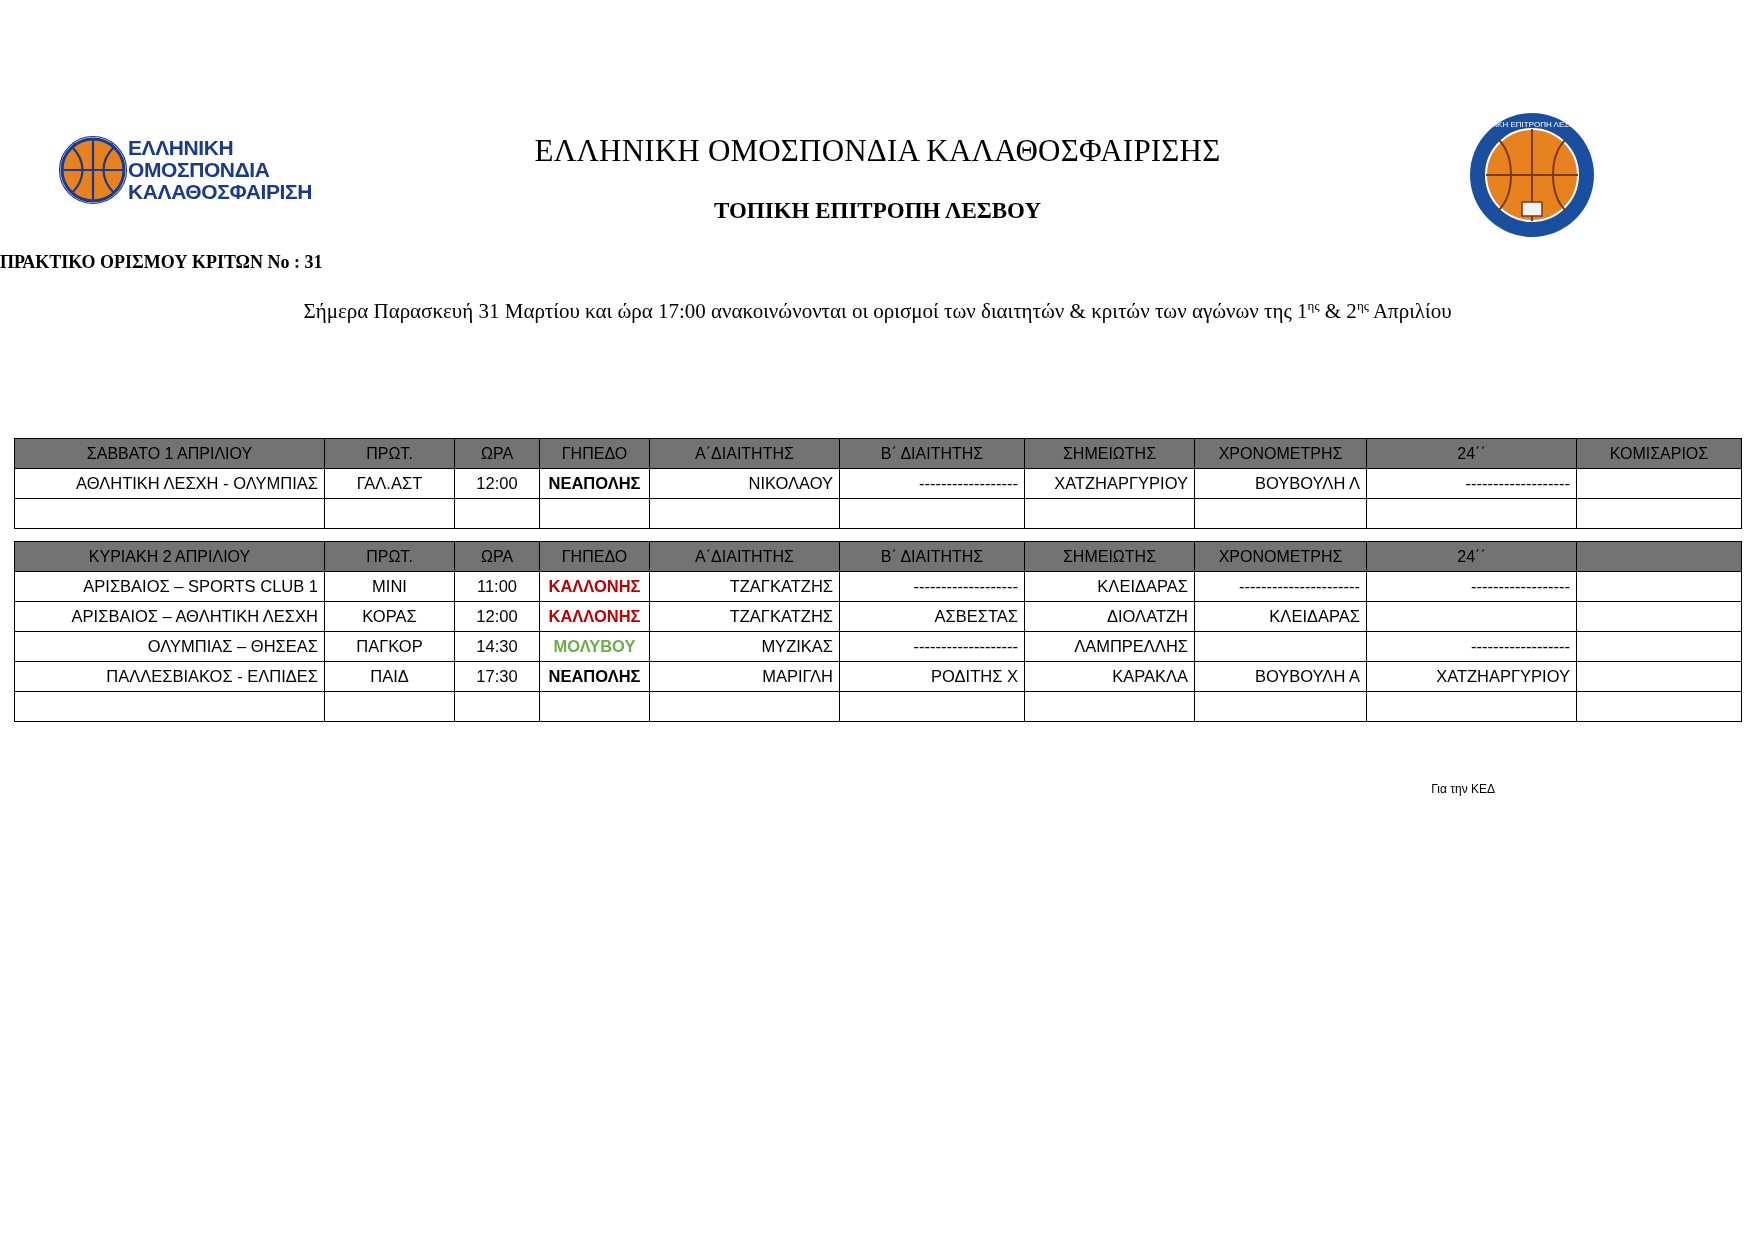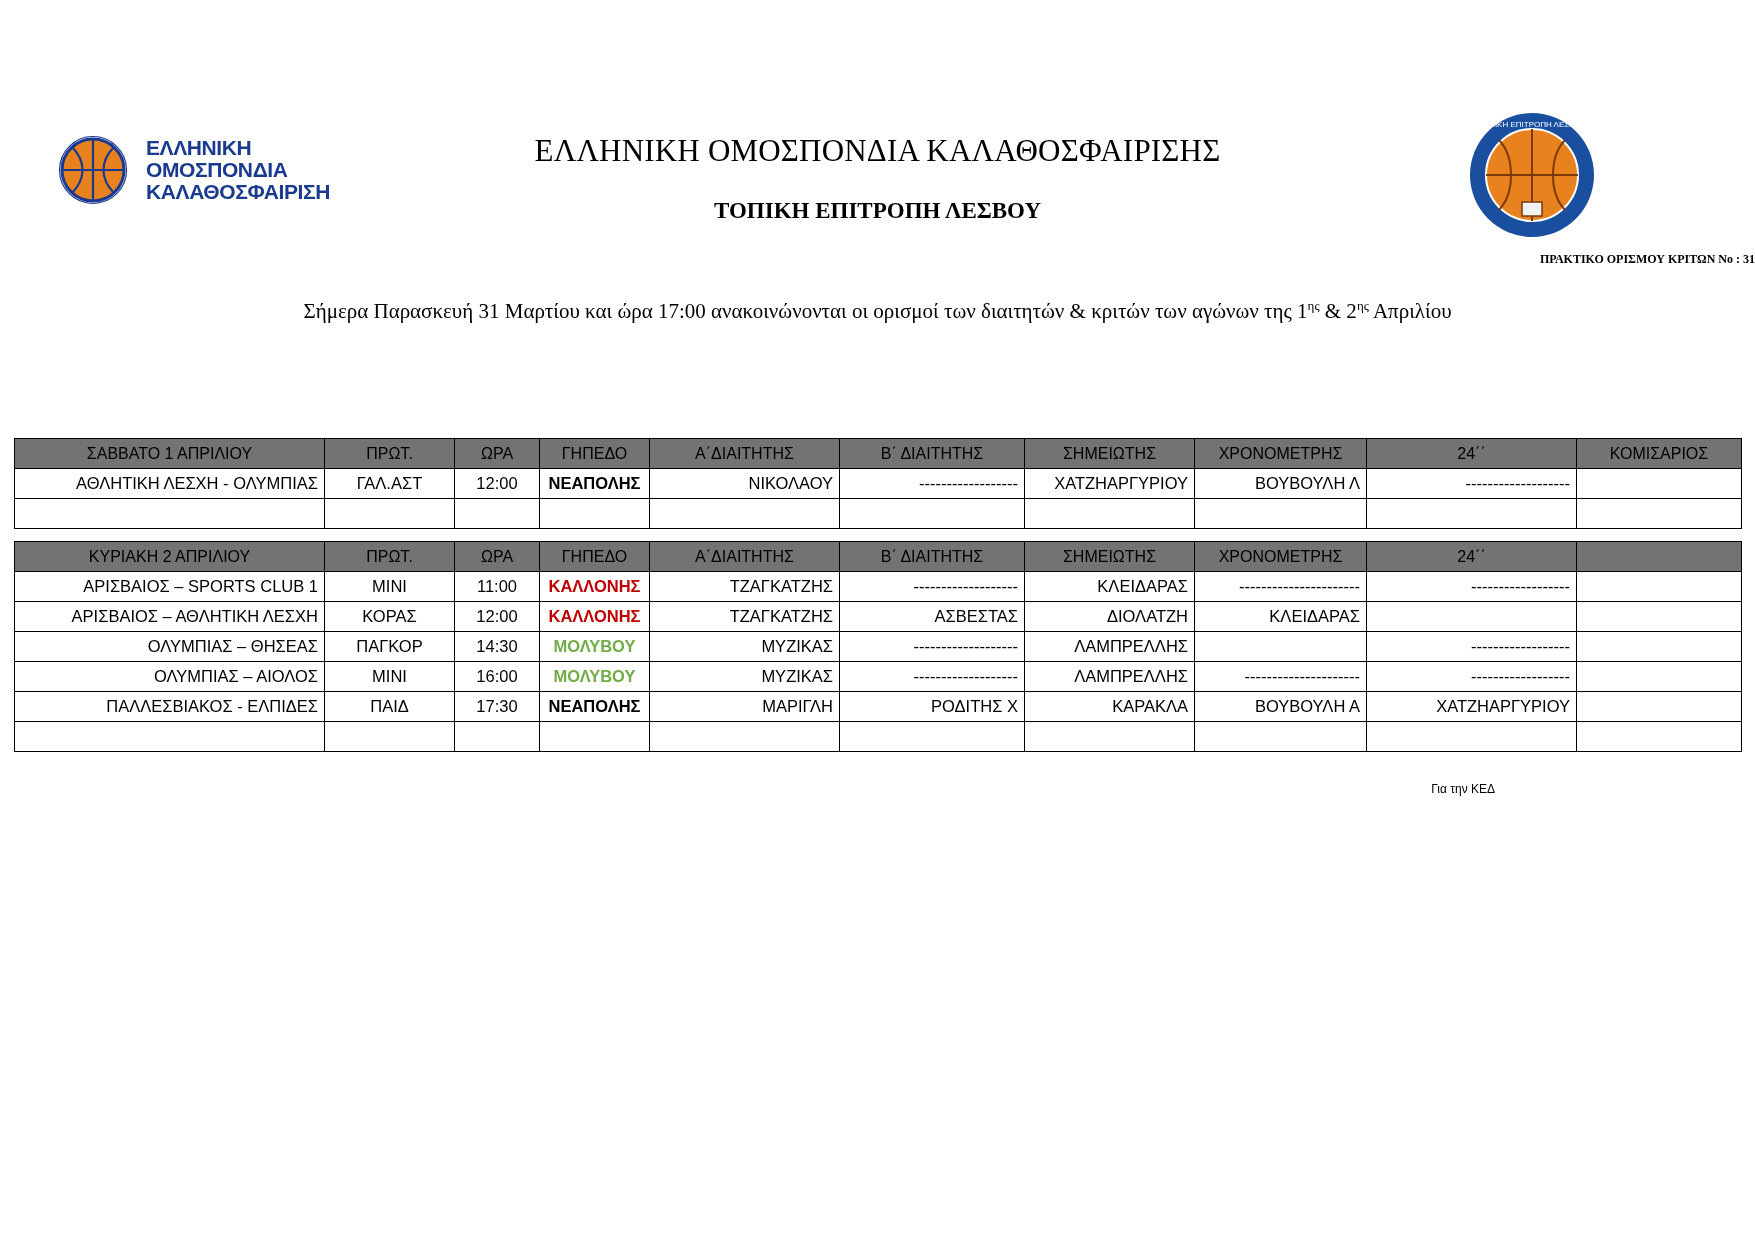--- a/index.html
+++ b/index.html
@@ -22,21 +22,21 @@
     height: 300px;
   }
   .logo-left {
     position: absolute;
     left: 58px;
     top: 120px;
     width: 260px;
     height: 100px;
     display: flex;
     align-items: center;
-    gap: 18px;
+    gap: 0;
   }
   .logo-left .ball {
     width: 70px;
     height: 70px;
     flex: 0 0 70px;
     position: relative;
   }
   .logo-left .ball svg { display: block; }
   .fed-text {
     color: #1a3a8f;
@@ -73,25 +73,24 @@
     text-align: center;
     font-family: "Liberation Serif", serif;
     font-weight: bold;
     font-size: 23px;
   }
   .title-doc {
     position: absolute;
     left: 0;
     right: 0;
     top: 252px;
-    text-align: right;
+    text-align: left;
     font-family: "Liberation Serif", serif;
     font-weight: bold;
-    font-size: 12px;
-    padding-left: 24px;
+    font-size: 18px;
   }
   .intro-line {
     position: absolute;
     left: 0;
     right: 0;
     top: 298px;
     text-align: center;
     font-family: "Liberation Serif", serif;
     font-size: 21px;
   }
@@ -309,32 +308,20 @@
         <td class="c">14:30</td>
         <td class="c v-green">ΜΟΛΥΒΟΥ</td>
         <td class="l">ΜΥΖΙΚΑΣ</td>
         <td class="l">-------------------</td>
         <td class="l">ΛΑΜΠΡΕΛΛΗΣ</td>
         <td class="l"></td>
         <td class="l">------------------</td>
         <td class="l"></td>
       </tr>
 
-      <tr>
-        <td class="l">ΟΛΥΜΠΙΑΣ – ΑΙΟΛΟΣ</td>
-        <td class="c">ΜΙΝΙ</td>
-        <td class="c">16:00</td>
-        <td class="c v-green">ΜΟΛΥΒΟΥ</td>
-        <td class="l">ΜΥΖΙΚΑΣ</td>
-        <td class="l">-------------------</td>
-        <td class="l">ΛΑΜΠΡΕΛΛΗΣ</td>
-        <td class="l">---------------------</td>
-        <td class="l">------------------</td>
-        <td class="l"></td>
-      </tr>
 
       <tr>
         <td class="l">ΠΑΛΛΕΣΒΙΑΚΟΣ - ΕΛΠΙΔΕΣ</td>
         <td class="c">ΠΑΙΔ</td>
         <td class="c">17:30</td>
         <td class="c v-black">ΝΕΑΠΟΛΗΣ</td>
         <td class="l">ΜΑΡΙΓΛΗ</td>
         <td class="l">ΡΟΔΙΤΗΣ Χ</td>
         <td class="l">ΚΑΡΑΚΛΑ</td>
         <td class="l">ΒΟΥΒΟΥΛΗ Α</td>

